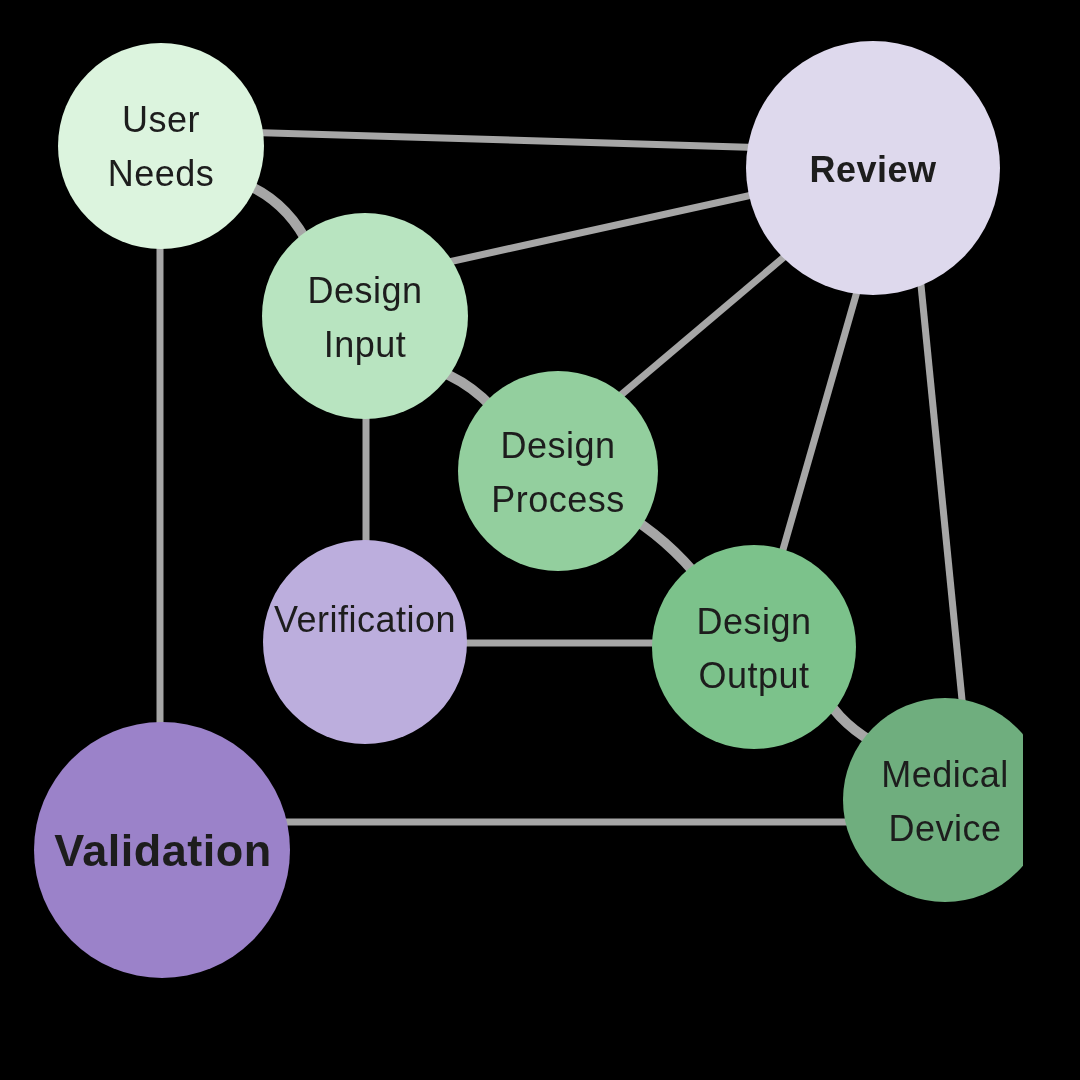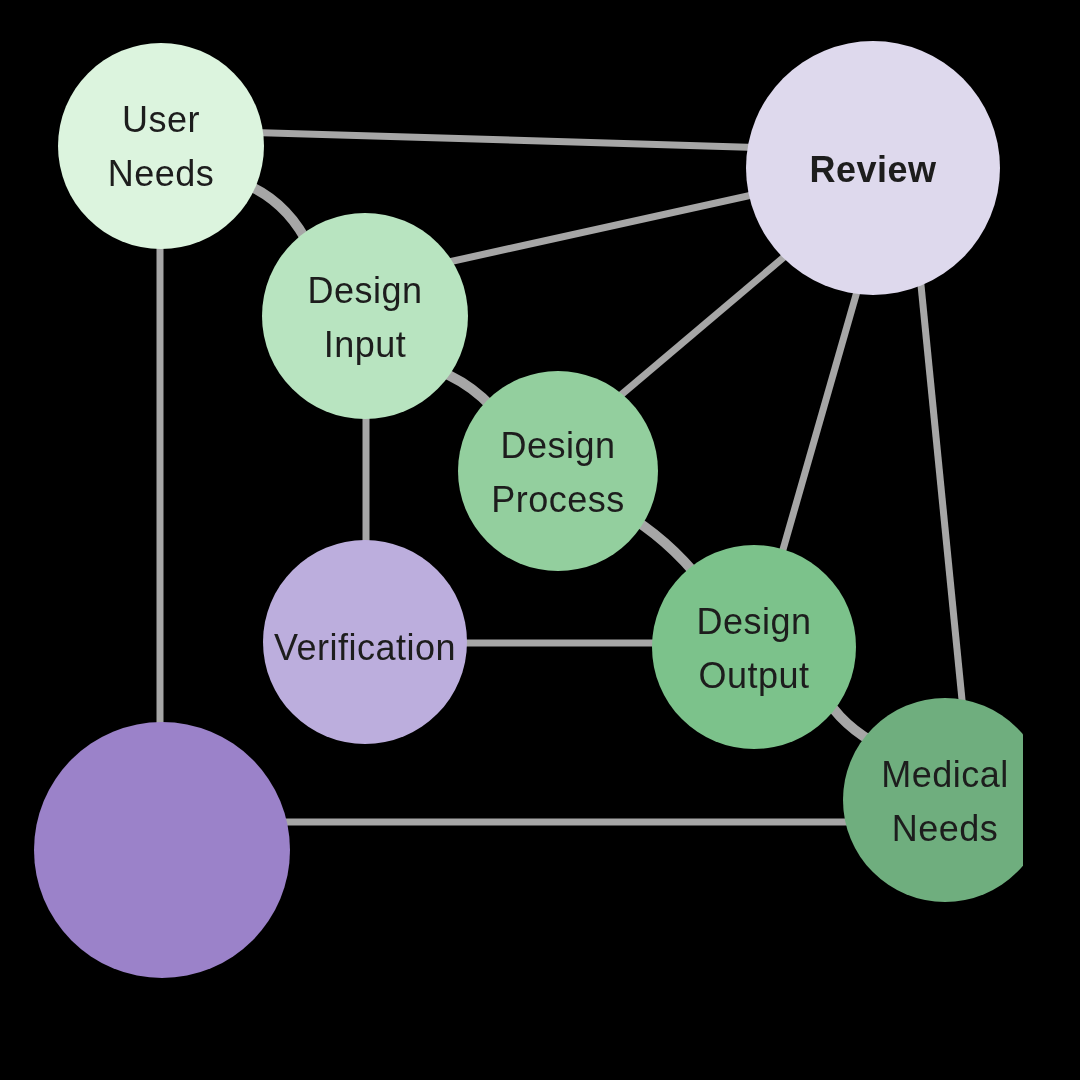--- a/index.html
+++ b/index.html
@@ -87,17 +87,18 @@
 
   <div class="node-label" style="left:161px; top:147px;">User
 Needs</div>
   <div class="node-label" style="left:365px; top:318px;">Design
 Input</div>
   <div class="node-label" style="left:558px; top:473px;">Design
 Process</div>
   <div class="node-label" style="left:754px; top:649px;">Design
 Output</div>
   <div class="node-label" style="left:945px; top:802px;">Medical
-Needs</div>
+Device</div>
   <div class="node-label bold-lg" style="left:873px; top:170px;">Review</div>
-  <div class="node-label" style="left:365px; top:648px;">Verification</div>
+  <div class="node-label" style="left:365px; top:620px;">Verification</div>
+  <div class="node-label bold-xl" style="left:163px; top:851px;">Validation</div>
 
 </div>
 
 </body></html>

